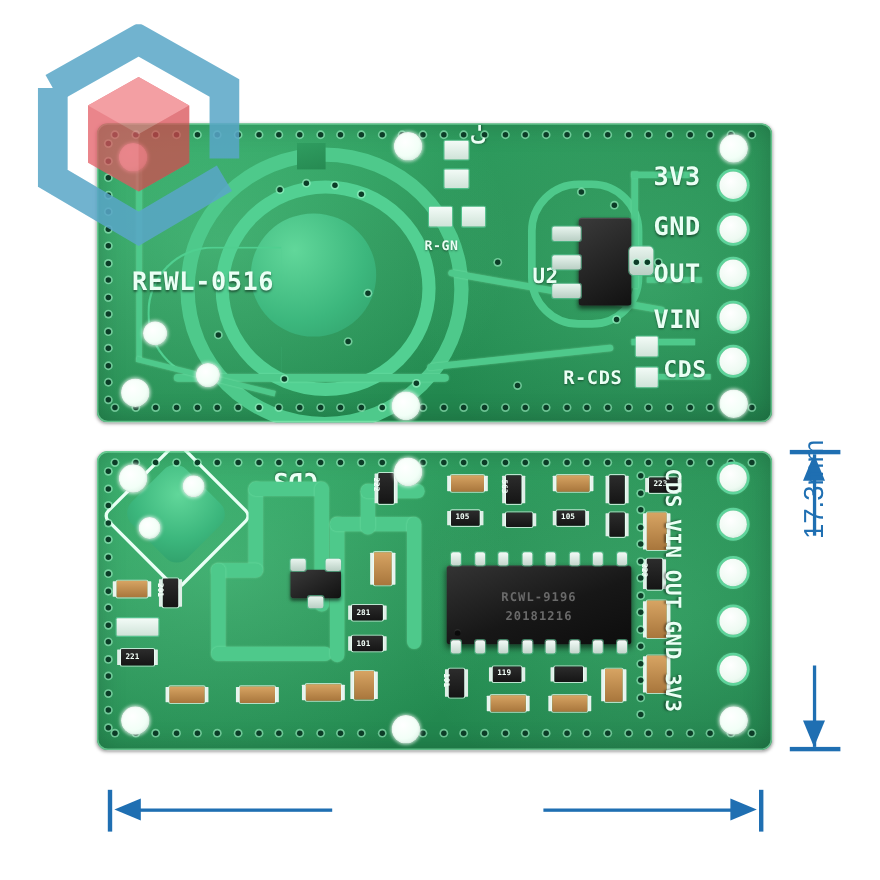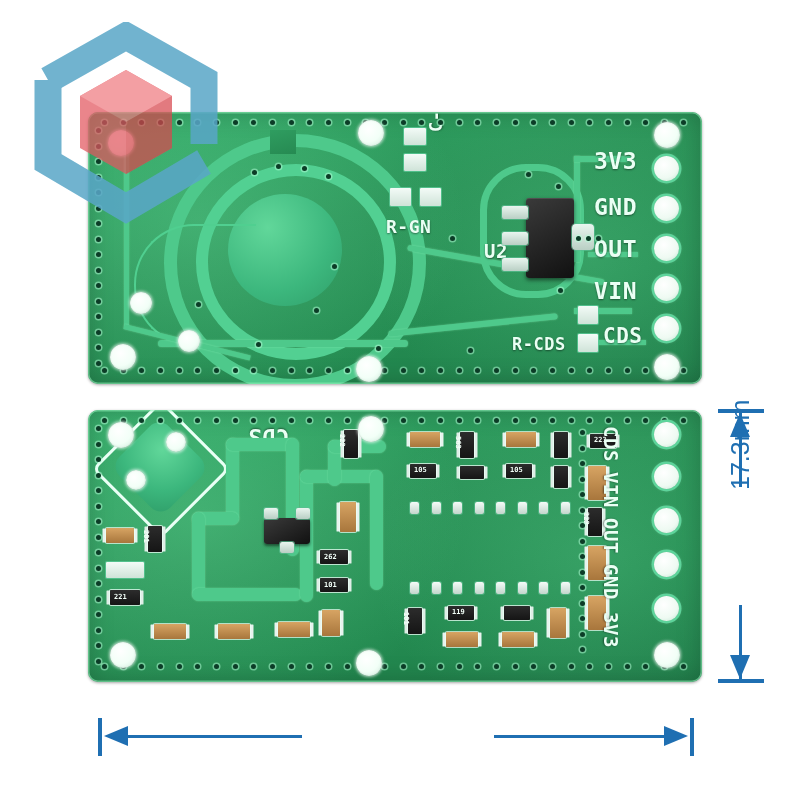--- a/index.html
+++ b/index.html
@@ -108,22 +108,23 @@
     <div class="tracelite" style="left:392px;top:52px;width:90px;height:120px;border-radius:46px;border-width:7px;border-color:#4ec98b;"></div>
     <div class="trace" style="left:486px;top:44px;width:6px;height:106px;"></div>
     <div class="trace" style="left:486px;top:44px;width:60px;height:6px;"></div>
     <div class="trace" style="left:486px;top:196px;width:58px;height:6px;"></div>
     <div class="trace" style="left:500px;top:228px;width:58px;height:5px;"></div>
     <div class="trace" style="left:500px;top:140px;width:50px;height:5px;"></div>
 
     <div class="trace" style="left:36px;top:40px;width:5px;height:176px;"></div>
     <div class="trace" style="left:36px;top:212px;width:130px;height:5px;transform:rotate(14deg);transform-origin:left center;"></div>
 
+    <div class="silk" style="left:32px;top:132px;font-size:23px;">REWL-0516</div>
     <div class="silk" style="left:396px;top:128px;font-size:19px;">U2</div>
-    <div class="silk" style="left:298px;top:104px;font-size:18px;">R-GN</div>
+    <div class="silk" style="left:298px;top:104px;font-size:12px;">R-GN</div>
     <div class="silk" style="left:338px;top:20px;font-size:17px;transform:rotate(-90deg);transform-origin:left top;">C-TM</div>
     <div class="silk" style="left:424px;top:222px;font-size:17px;">R-CDS</div>
 
     <div class="silk" style="left:506px;top:36px;font-size:23px;">3V3</div>
     <div class="silk" style="left:506px;top:82px;font-size:23px;">GND</div>
     <div class="silk" style="left:506px;top:124px;font-size:23px;">OUT</div>
     <div class="silk" style="left:506px;top:166px;font-size:23px;">VIN</div>
     <div class="silk" style="left:515px;top:212px;font-size:21px;">CDS</div>
 
     <div class="smd pad" style="left:316px;top:16px;width:22px;height:17px;"></div>
@@ -281,20 +282,25 @@
     <div class="trace" style="left:282px;top:60px;width:13px;height:120px;border-radius:7px;"></div>
     <div class="trace" style="left:240px;top:30px;width:13px;height:46px;border-radius:7px;"></div>
     <div class="trace" style="left:240px;top:30px;width:58px;height:13px;border-radius:7px;"></div>
 
     <div id="q1" style="position:absolute;left:176px;top:108px;width:46px;height:26px;border-radius:3px;
                 background:linear-gradient(150deg,#3a3a3a,#111);box-shadow:0 2px 3px rgba(0,0,0,.5);"></div>
     <div class="leg" style="left:176px;top:98px;width:14px;height:11px;"></div>
     <div class="leg" style="left:208px;top:98px;width:14px;height:11px;"></div>
     <div class="leg" style="left:192px;top:132px;width:14px;height:11px;"></div>
 
+    <div id="ic-chip" style="left:318px;top:104px;width:168px;height:72px;">
+      <div class="dot"></div>
+      <div class="ictext" style="top:22px;">RCWL-9196</div>
+      <div class="ictext" style="top:40px;">20181216</div>
+    </div>
     <div style="position:absolute;left:322px;top:92px;width:160px;display:flex;justify-content:space-between;">
       <div class="icpin" style="position:relative;"></div>
       <div class="icpin" style="position:relative;"></div>
       <div class="icpin" style="position:relative;"></div>
       <div class="icpin" style="position:relative;"></div>
       <div class="icpin" style="position:relative;"></div>
       <div class="icpin" style="position:relative;"></div>
       <div class="icpin" style="position:relative;"></div>
       <div class="icpin" style="position:relative;"></div>
     </div>
@@ -327,21 +333,21 @@
     <div class="smd res" style="left:60px;top:116px;width:14px;height:26px;"></div>
     <div class="smdlabel" style="left:62px;top:120px;transform:rotate(90deg);transform-origin:left top;">201</div>
     <div class="smd pad" style="left:18px;top:152px;width:38px;height:16px;"></div>
     <div class="smd res" style="left:22px;top:180px;width:30px;height:15px;"></div>
     <div class="smdlabel" style="left:26px;top:183px;">221</div>
 
     <div class="smd res" style="left:256px;top:20px;width:14px;height:28px;"></div>
     <div class="smdlabel" style="left:258px;top:24px;transform:rotate(90deg);transform-origin:left top;">222</div>
     <div class="smd cap" style="left:252px;top:92px;width:16px;height:30px;"></div>
     <div class="smd res" style="left:232px;top:140px;width:28px;height:14px;"></div>
-    <div class="smdlabel" style="left:236px;top:143px;">262</div>
+    <div class="smdlabel" style="left:236px;top:143px;">281</div>
     <div class="smd res" style="left:232px;top:168px;width:28px;height:14px;"></div>
     <div class="smdlabel" style="left:236px;top:171px;">101</div>
 
     <div class="smd cap" style="left:66px;top:214px;width:32px;height:15px;"></div>
     <div class="smd cap" style="left:130px;top:214px;width:32px;height:15px;"></div>
     <div class="smd cap" style="left:190px;top:212px;width:32px;height:15px;"></div>
     <div class="smd cap" style="left:234px;top:200px;width:18px;height:26px;"></div>
     <div class="smd res" style="left:320px;top:198px;width:14px;height:26px;"></div>
     <div class="smdlabel" style="left:322px;top:202px;transform:rotate(90deg);transform-origin:left top;">101</div>
     <div class="smd res" style="left:360px;top:196px;width:26px;height:14px;"></div>

